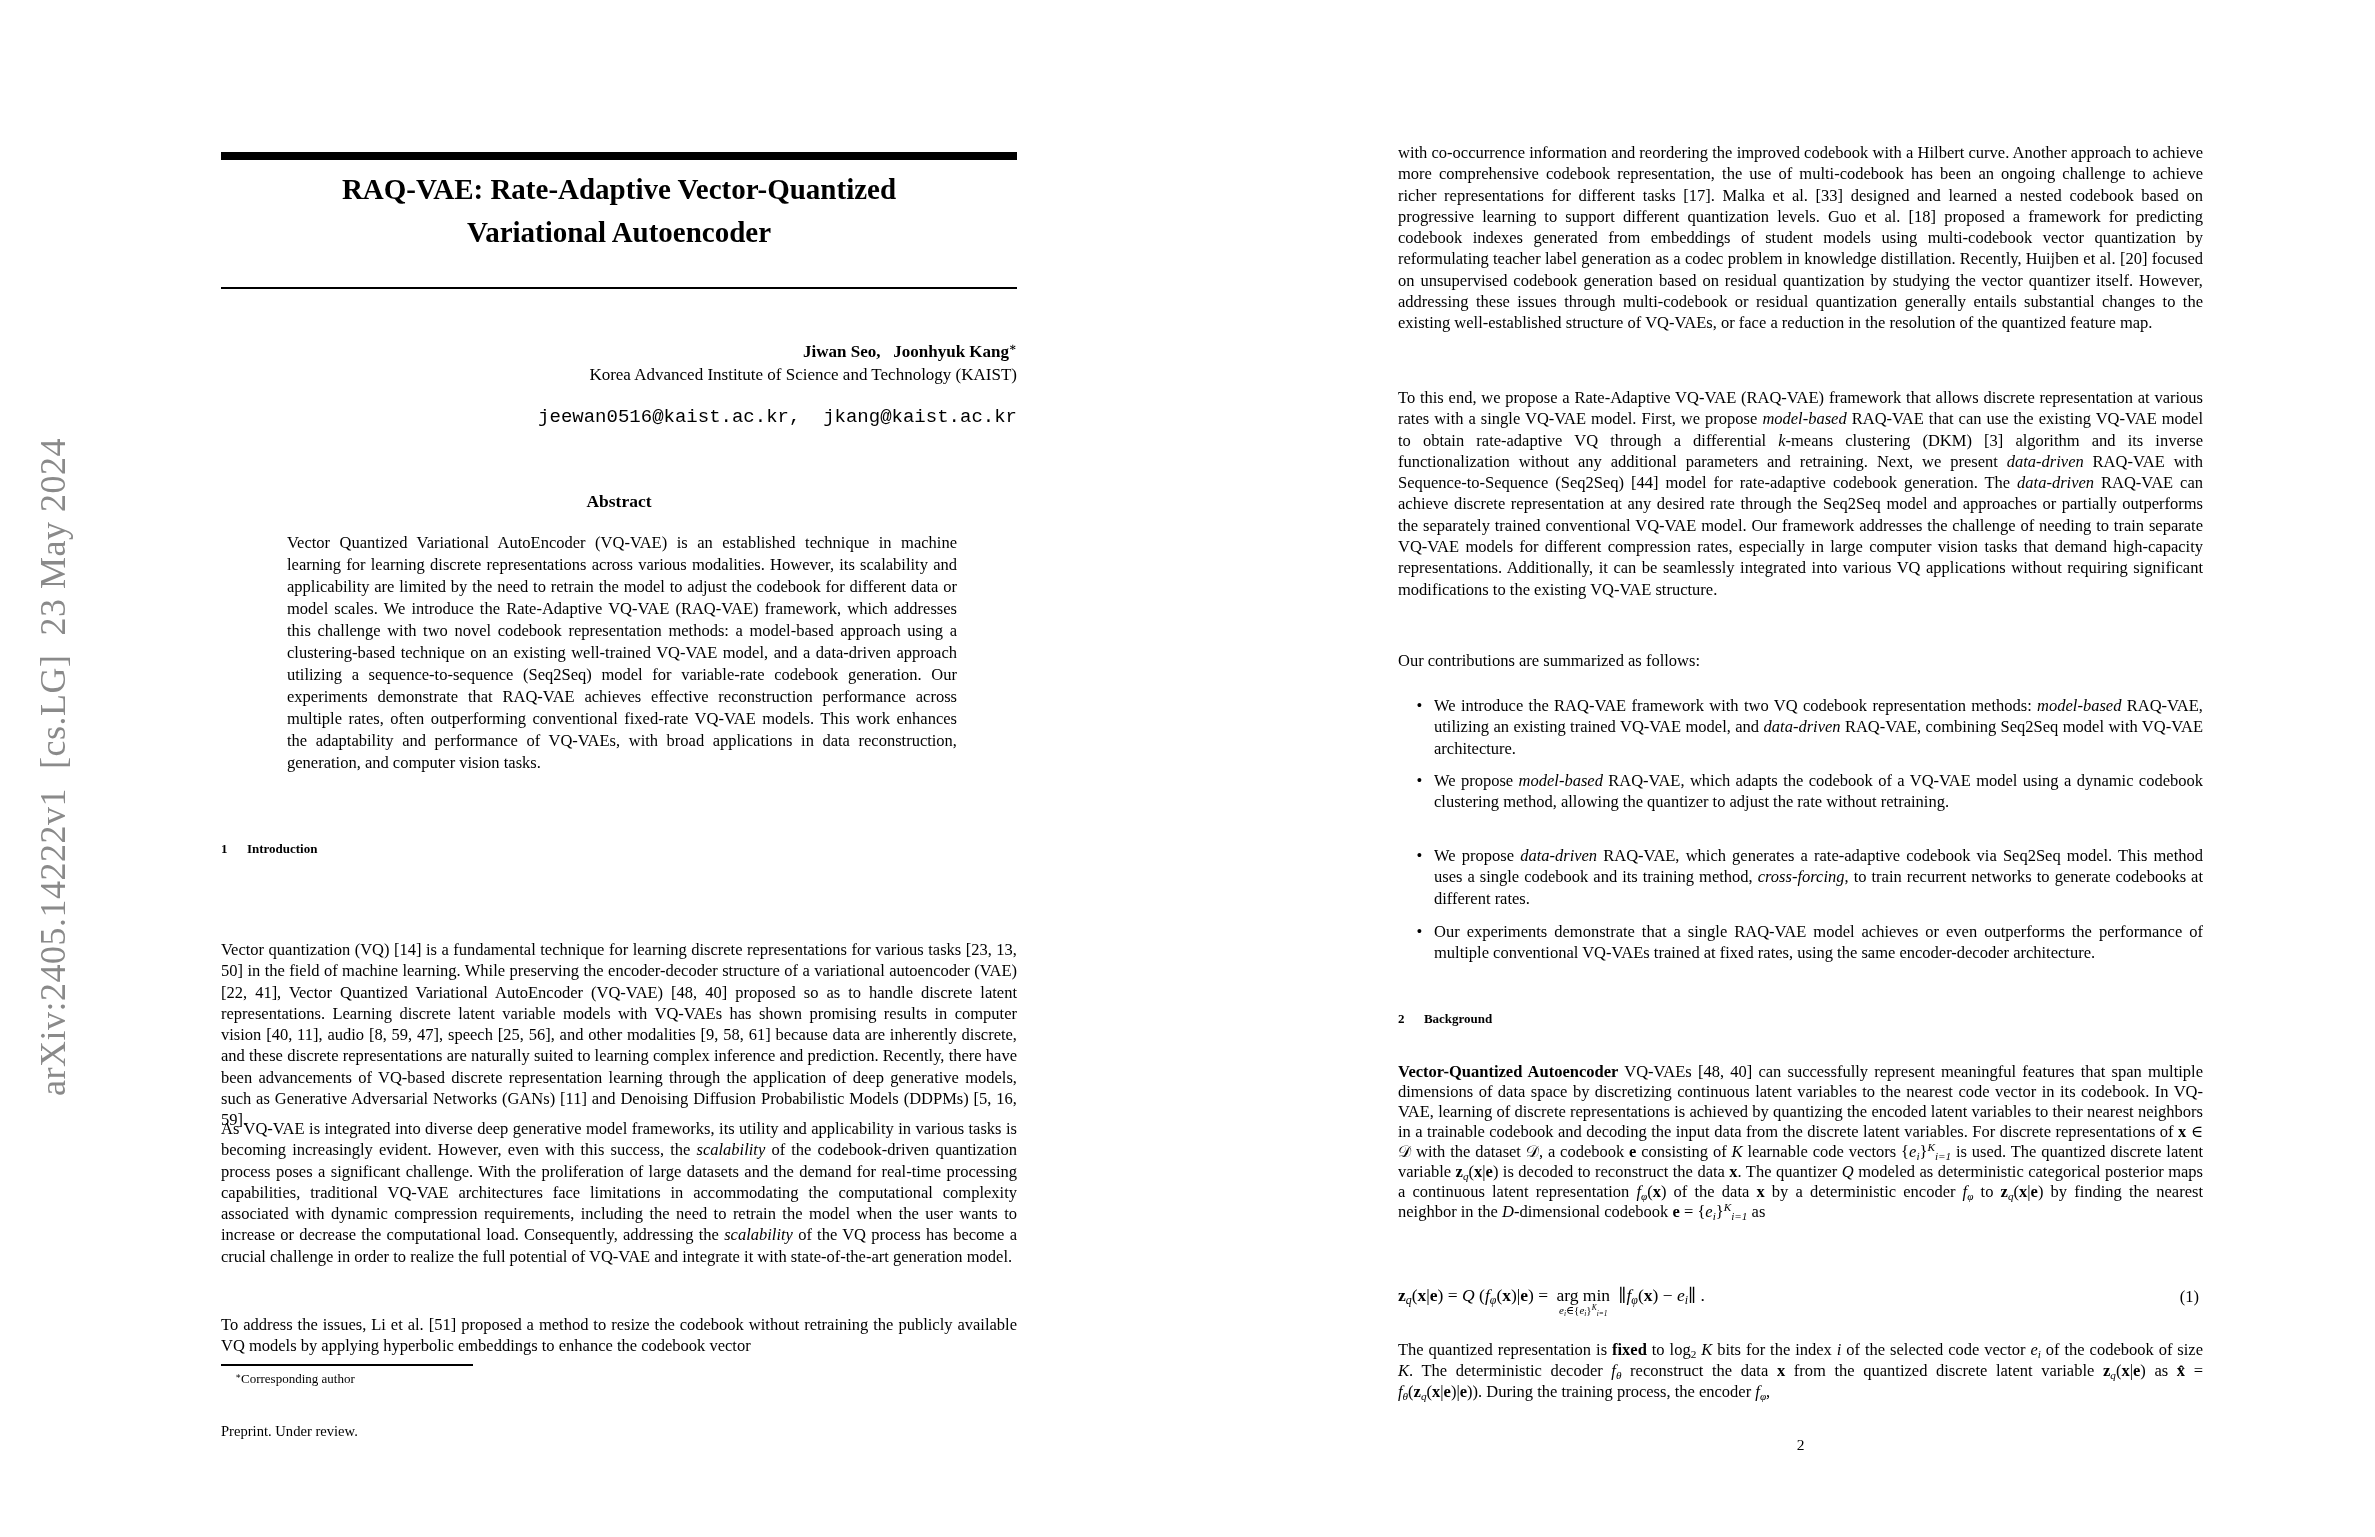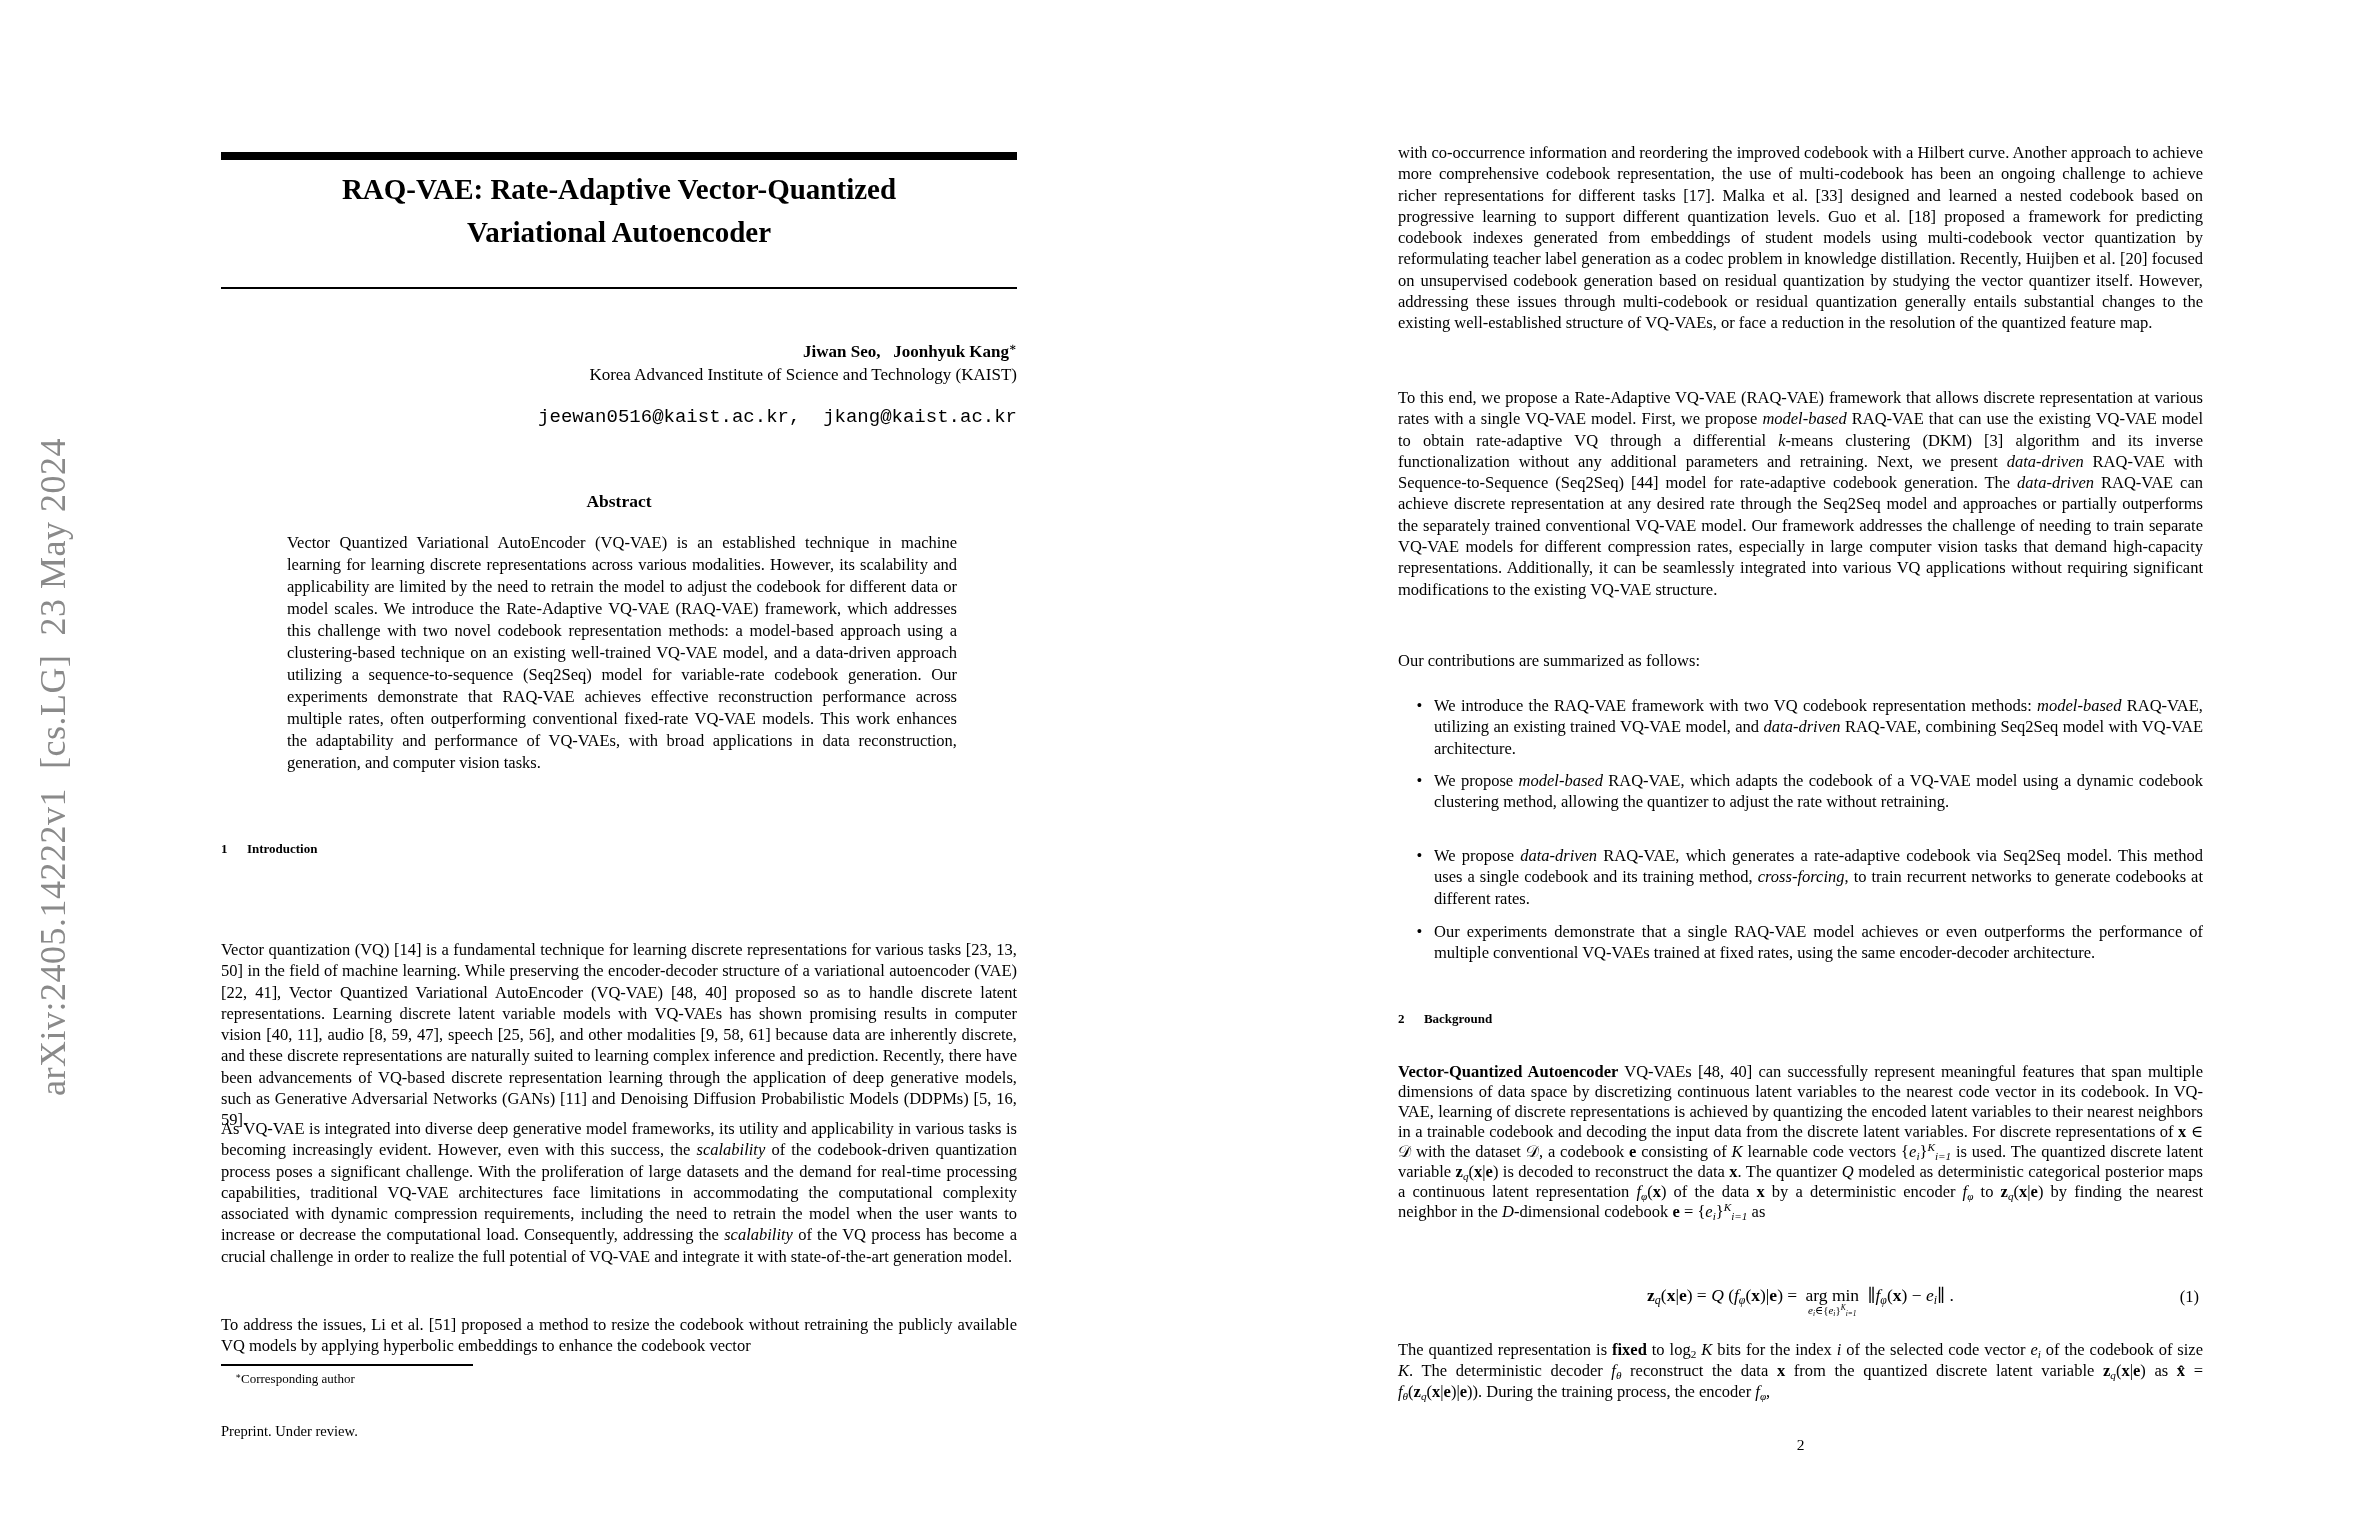--- a/index.html
+++ b/index.html
@@ -58,21 +58,21 @@
   .p2-para2{left:1398px;top:387px;width:805px;font-size:16.5px;line-height:21.3px;}
   .p2-contrib{left:1398px;top:651px;width:805px;font-size:16.5px;}
   .bullet-item{left:1434px;width:769px;font-size:16.5px;line-height:21.3px;}
   .bullet-item::before{
     content:"\2022";
     position:absolute;left:-17.5px;top:0;
   }
   .b0{top:695px;} .b1{top:770px;} .b2{top:845px;} .b3{top:921px;}
   .p2-sec2{left:1398px;top:1011px;width:805px;}
   .p2-bg{left:1398px;top:1062px;width:805px;font-size:16.5px;line-height:20px;}
-  .equation{left:1398px;top:1285px;width:805px;text-align:center;font-size:17.5px;}
+  .equation{left:1398px;top:1285px;width:805px;text-align:left;font-size:17.5px;}
   .eq-number{position:absolute;right:3.9px;top:1.9px;font-size:16.5px;}
   .argmin-stack{display:inline-block;position:relative;margin:0 3.9px;}
   .argmin-sub{position:absolute;left:50%;top:100%;transform:translateX(-50%);
     font-size:11px;white-space:nowrap;margin-top:-1.9px;}
   .p2-closing{left:1398px;top:1339px;width:805px;font-size:16.5px;line-height:21px;}
   .page-number{left:1398px;top:1436px;width:805px;text-align:center;font-size:15.5px;}
 </style>
 </head>
 <body>
 

